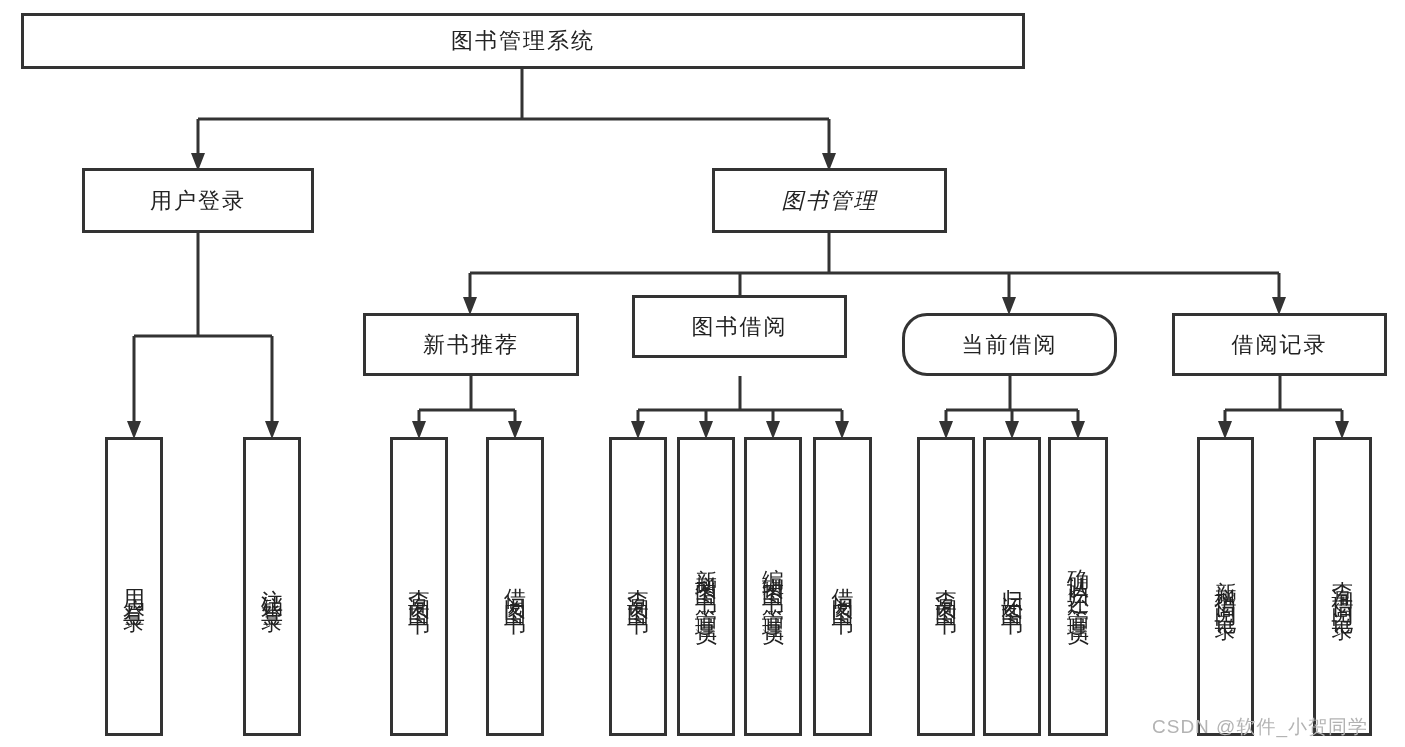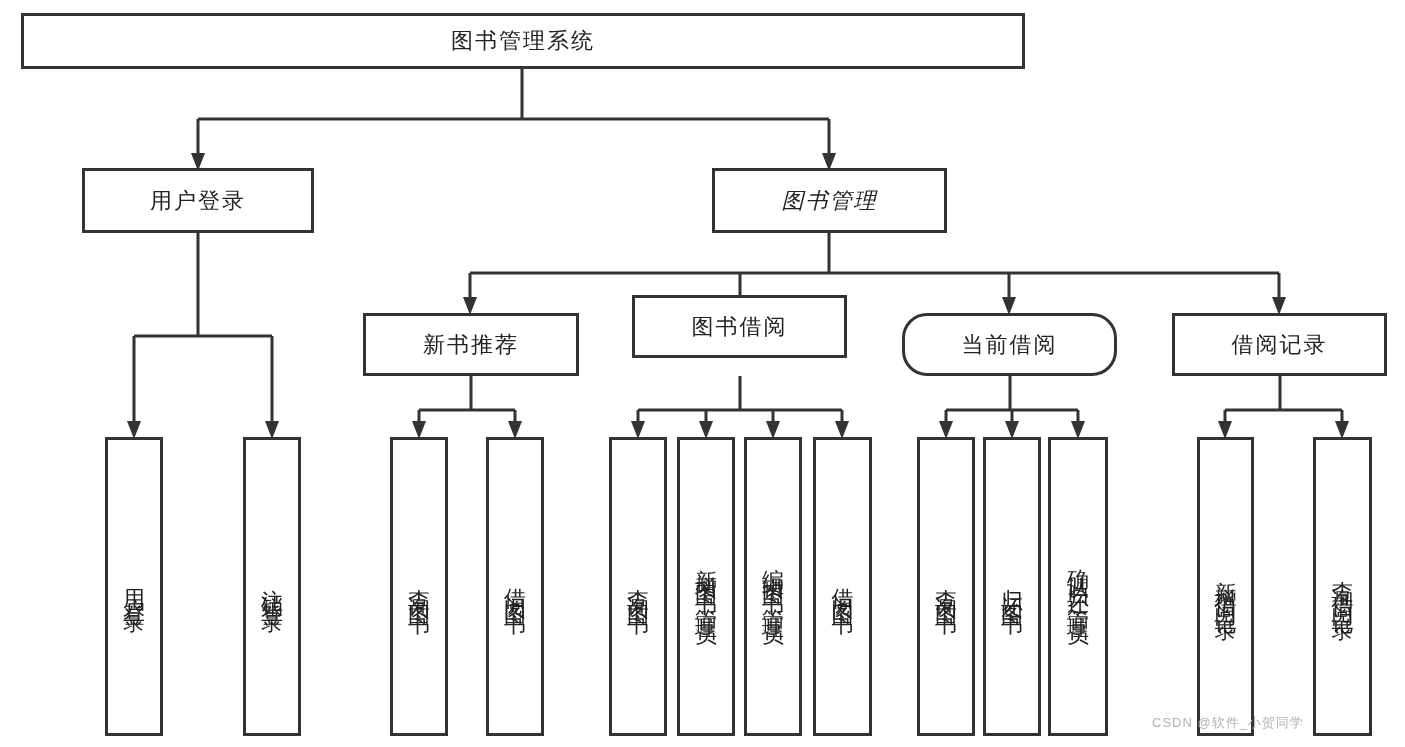--- a/index.html
+++ b/index.html
@@ -37,21 +37,21 @@
   .vbox {
     writing-mode: vertical-rl;
     text-orientation: mixed;
     font-size: 22px;
     letter-spacing: 8px;
   }
   .vbox span { display: inline-block; }
   .watermark {
     position: absolute;
     left: 1152px; top: 714px;
-    font-size: 13px;
+    font-size: 19px;
     letter-spacing: 1px;
     color: var(--watermark, #b3b3b3);
     white-space: nowrap;
     z-index: 5;
   }
 </style>
 </head>
 <body>
 
 <div class="stage">

